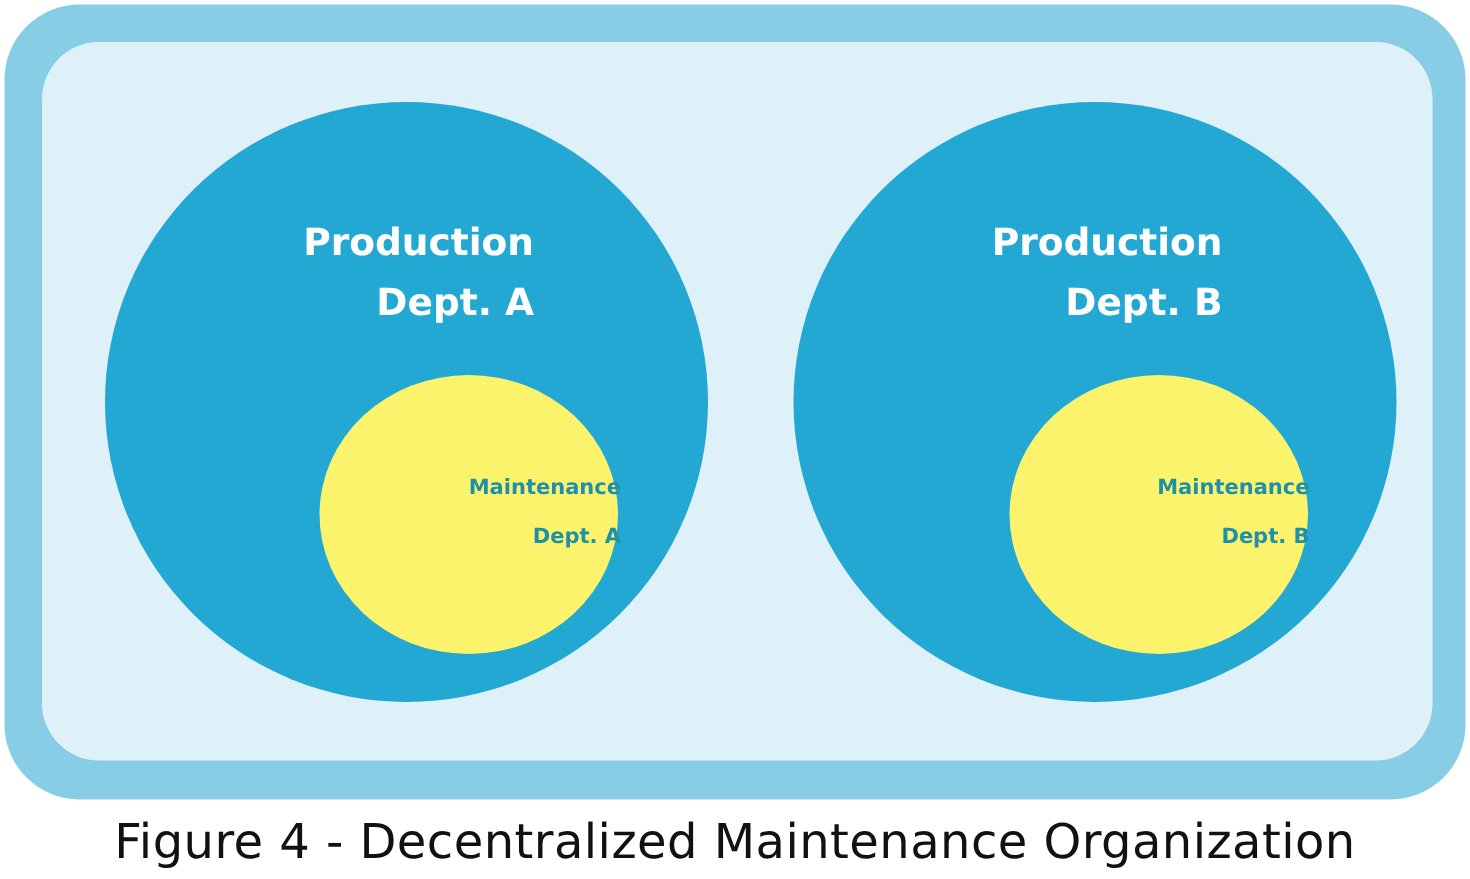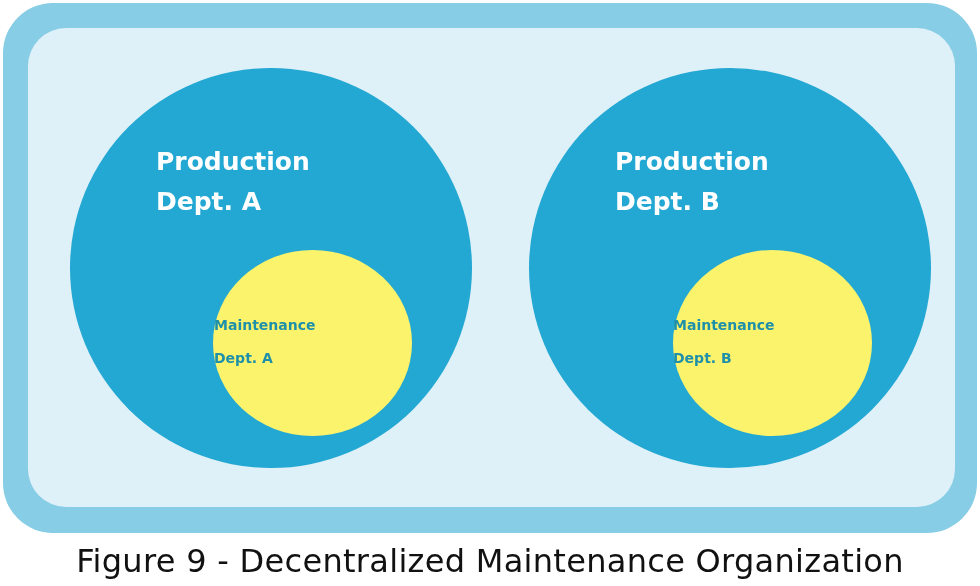--- a/index.html
+++ b/index.html
@@ -6,21 +6,21 @@
   body { width:980px; height:586px; position:relative; overflow:hidden; font-family:"DejaVu Sans", sans-serif; }
   .frame-outer { position:absolute; left:3px; top:3px; width:974px; height:530px; border-radius:50px; background:#87cde6; }
   .frame-inner { position:absolute; left:28px; top:28px; width:927px; height:479px; border-radius:38px; background:#dff1f8; }
   .circle { position:absolute; border-radius:50%; }
   .prod { background:#23a7d3; width:402px; height:400px; top:68px; }
   .prod-a { left:70px; }
   .prod-b { left:529px; }
   .maint { background:#fbf36c; width:199px; height:186px; top:250px; }
   .maint-a { left:213px; }
   .maint-b { left:673px; }
-  .label { position:absolute; text-align:left; font-weight:bold; white-space:nowrap; }
+  .label { position:absolute; text-align:right; font-weight:bold; white-space:nowrap; }
   .prod-label { color:#ffffff; font-size:25px; line-height:40px; width:200px; top:142px; letter-spacing:0px; }
   .prod-label.a { left:156px; }
   .prod-label.b { left:615px; }
   .maint-label { color:#1f90aa; font-size:14px; line-height:33px; width:200px; top:309px; }
   .maint-label.a { left:214px; }
   .maint-label.b { left:673px; }
   .label span { display:block; }
   .caption { position:absolute; left:0; width:980px; top:541px; text-align:center; font-size:32px; line-height:40px; color:#111111; font-family:"DejaVu Sans", sans-serif; letter-spacing:0.3px; }
 </style>
 </head>
@@ -44,13 +44,13 @@
 </div>
 <div class="label maint-label a">
   <span>Maintenance</span>
   <span>Dept. A</span>
 </div>
 <div class="label maint-label b">
   <span>Maintenance</span>
   <span>Dept. B</span>
 </div>
 
-<div class="caption">Figure 9 - Decentralized Maintenance Organization</div>
+<div class="caption">Figure 4 - Decentralized Maintenance Organization</div>
 
 </body></html>

